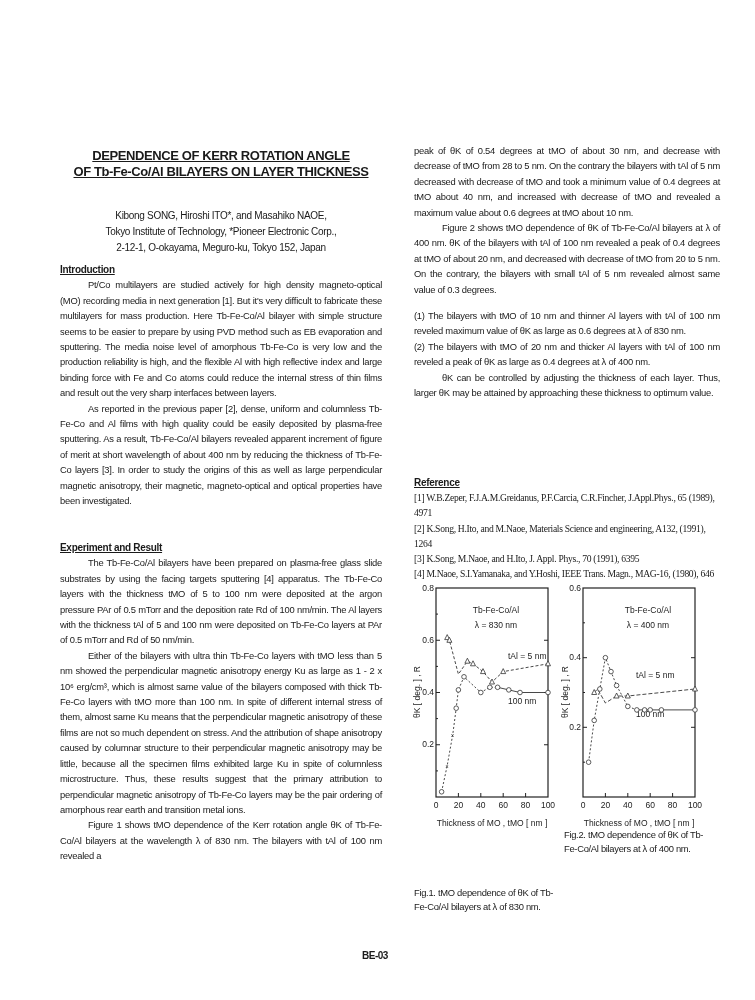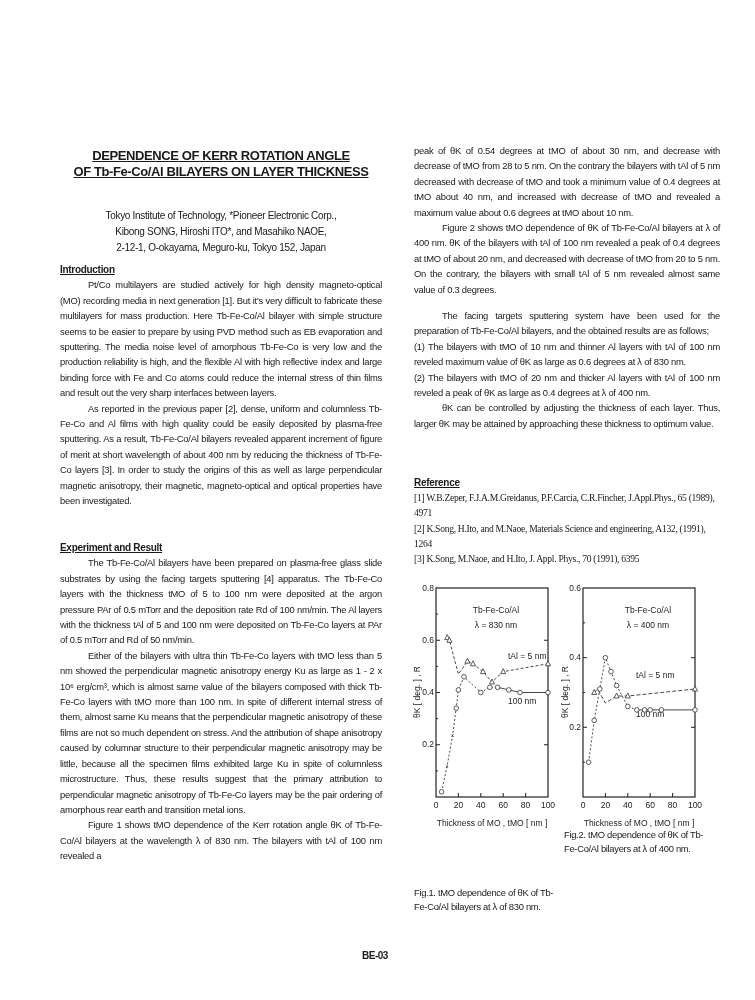--- a/index.html
+++ b/index.html
@@ -19,22 +19,22 @@
   svg text{font-family:"Liberation Sans",sans-serif;}
 </style>
 </head>
 <body>
 
 <div class="title">
   <span>DEPENDENCE OF KERR ROTATION ANGLE</span>
   <span>OF Tb-Fe-Co/Al BILAYERS ON LAYER THICKNESS</span>
 </div>
 <div class="authors">
+  <div>Kibong SONG, Hiroshi ITO*, and Masahiko NAOE,</div>
   <div>Tokyo Institute of Technology, *Pioneer Electronic Corp.,</div>
-  <div>Kibong SONG, Hiroshi ITO*, and Masahiko NAOE,</div>
   <div>2-12-1, O-okayama, Meguro-ku, Tokyo 152, Japan</div>
 </div>
 
 <div class="block col" style="left:60px;top:262px;width:322px;">
   <p class="sec-head">Introduction</p>
   <p class="ind">Pt/Co multilayers are studied actively for high density magneto-optical (MO) recording media in next generation [1]. But it's very difficult to fabricate these multilayers for mass production. Here Tb-Fe-Co/Al bilayer with simple structure seems to be easier to prepare by using PVD method such as EB evaporation and sputtering. The media noise level of amorphous Tb-Fe-Co is very low and the production reliability is high, and the flexible Al with high reflective index and large binding force with Fe and Co atoms could reduce the internal stress of thin films and result out the very sharp interfaces between layers.</p>
   <p class="ind">As reported in the previous paper [2], dense, uniform and columnless Tb-Fe-Co and Al films with high quality could be easily deposited by plasma-free sputtering. As a result, Tb-Fe-Co/Al bilayers revealed apparent increment of figure of merit at short wavelength of about 400 nm by reducing the thickness of Tb-Fe-Co layers [3]. In order to study the origins of this as well as large perpendicular magnetic anisotropy, their magnetic, magneto-optical and optical properties have been investigated.</p>
 </div>
 
 <div class="block col" style="left:60px;top:540px;width:322px;">
@@ -43,31 +43,31 @@
   <p class="ind">Either of the bilayers with ultra thin Tb-Fe-Co layers with tMO less than 5 nm showed the perpendicular magnetic anisotropy energy Ku as large as 1 - 2 x 10⁶ erg/cm³, which is almost same value of the bilayers composed with thick Tb-Fe-Co layers with tMO more than 100 nm. In spite of different internal stress of them, almost same Ku means that the perpendicular magnetic anisotropy of these films are not so much dependent on stress. And the attribution of shape anisotropy caused by columnar structure to their perpendicular magnetic anisotropy may be little, because all the specimen films exhibited large Ku in spite of columnless microstructure. Thus, these results suggest that the primary attribution to perpendicular magnetic anisotropy of Tb-Fe-Co layers may be the pair ordering of amorphous rear earth and transition metal ions.</p>
   <p class="ind">Figure 1 shows tMO dependence of the Kerr rotation angle θK of Tb-Fe-Co/Al bilayers at the wavelength λ of 830 nm. The bilayers with tAl of 100 nm revealed a</p>
 </div>
 
 <div class="block col" style="left:414px;top:143px;width:306px;">
   <p>peak of θK of 0.54 degrees at tMO of about 30 nm, and decrease with decrease of tMO from 28 to 5 nm. On the contrary the bilayers with tAl of 5 nm decreased with decrease of tMO and took a minimum value of 0.4 degrees at tMO about 40 nm, and increased with decrease of tMO and revealed a maximum value about 0.6 degrees at tMO about 10 nm.</p>
   <p class="ind">Figure 2 shows tMO dependence of θK of Tb-Fe-Co/Al bilayers at λ of 400 nm. θK of the bilayers with tAl of 100 nm revealed a peak of 0.4 degrees at tMO of about 20 nm, and decreased with decrease of tMO from 20 to 5 nm. On the contrary, the bilayers with small tAl of 5 nm revealed almost same value of 0.3 degrees.</p>
 </div>
 
 <div class="block col" style="left:414px;top:308px;width:306px;">
-  <p class="ind">The facing targets sputtering system have been used for the preparation of Tb-Fe-Co/Al bilayers, and the obtained results are as follows;</p>
   <p>(1) The bilayers with tMO of 10 nm and thinner Al layers with tAl of 100 nm reveled maximum value of θK as large as 0.6 degrees at λ of 830 nm.</p>
   <p>(2) The bilayers with tMO of 20 nm and thicker Al layers with tAl of 100 nm reveled a peak of θK as large as 0.4 degrees at λ of 400 nm.</p>
   <p class="ind">θK can be controlled by adjusting the thickness of each layer. Thus, larger θK may be attained by approaching these thickness to optimum value.</p>
 </div>
 
 <div class="block col refs" style="left:414px;top:475px;width:306px;text-align:left;">
   <p class="sec-head" style="font-family:'Liberation Sans',sans-serif;">Reference</p>
   <p>[1] W.B.Zeper, F.J.A.M.Greidanus, P.F.Carcia, C.R.Fincher, J.Appl.Phys., 65 (1989), 4971</p>
   <p>[2] K.Song, H.Ito, and M.Naoe, Materials Science and engineering, A132, (1991), 1264</p>
   <p>[3] K.Song, M.Naoe, and H.Ito, J. Appl. Phys., 70 (1991), 6395</p>
+  <p>[4] M.Naoe, S.I.Yamanaka, and Y.Hoshi, IEEE Trans. Magn., MAG-16, (1980), 646</p>
 </div>
 
 <div class="fig" style="left:408px;top:580px;">
   <svg width="150" height="255" viewBox="0 0 150 255">
     <rect x="28" y="8" width="112" height="209" fill="none" stroke="#222" stroke-width="1.2"></rect>
 
     <g stroke="#222" stroke-width="1">
       <line x1="28" y1="164.75" x2="32" y2="164.75"></line>
         <line x1="136" y1="164.75" x2="140" y2="164.75"></line>
       <line x1="28" y1="112.5" x2="32" y2="112.5"></line>

